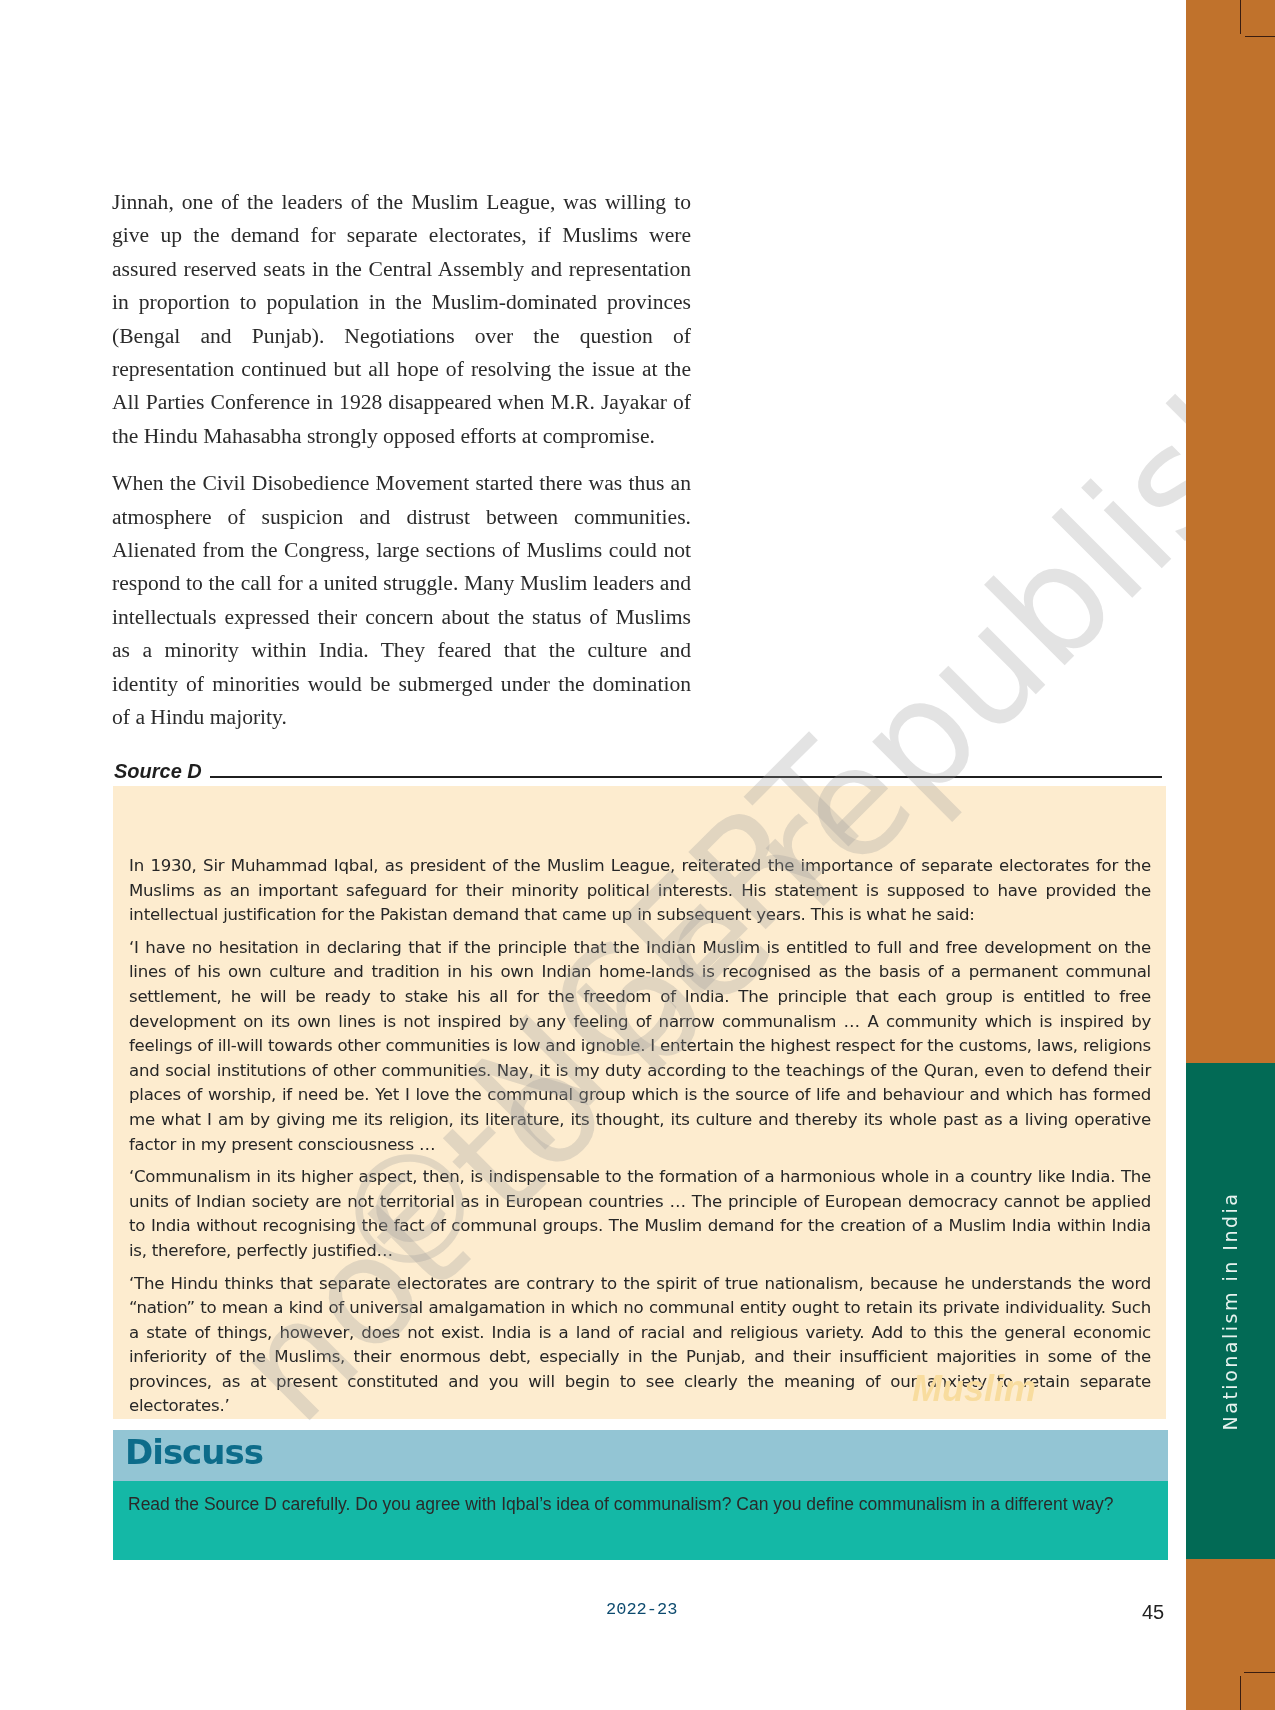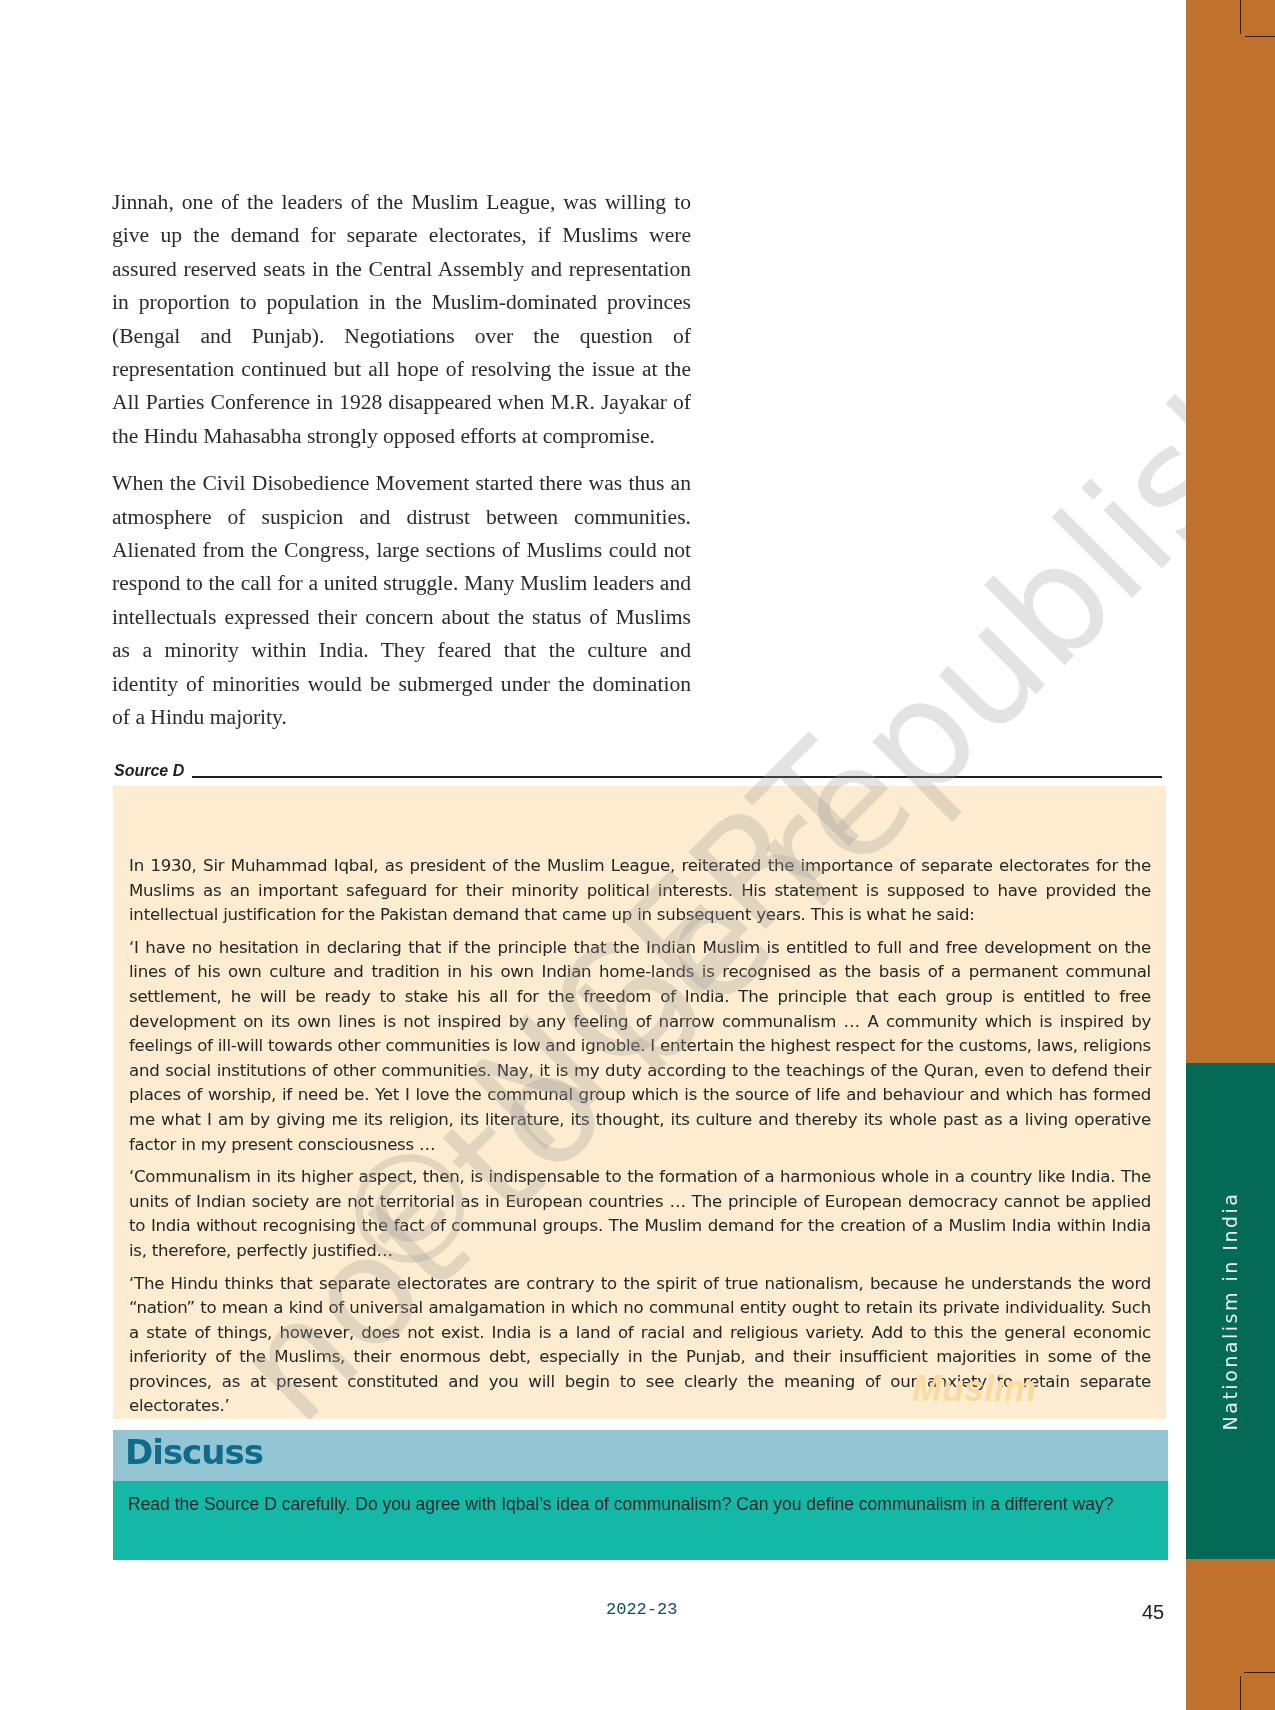--- a/index.html
+++ b/index.html
@@ -31,21 +31,21 @@
       color: #2b2b2b; font-size: 21.6px; line-height: 33.4px;
       text-align: justify;
     }
     .body-col p { margin: 0 16px 14px 0; }
     .source-head {
       position: absolute; left: 114px; top: 755px; width: 1048px; height: 26px;
       display: flex; align-items: flex-end;
     }
     .source-head .lbl {
       font-family: "Liberation Sans", sans-serif; font-weight: bold; font-style: italic;
-      font-size: 16px; color: #1f1f1f; margin-right: 8px; line-height: 20px; margin-top: 28px;
+      font-size: 20px; color: #1f1f1f; margin-right: 8px; line-height: 20px; margin-top: 28px;
     }
     .source-head .rule { flex: 1; height: 2px; background: #1f1f1f; margin-bottom: 3px; }
     .source-box {
       position: absolute; left: 113px; top: 786px; width: 1053px; height: 633px;
       background: #fdeccf;
     }
     .source-text {
       position: absolute; left: 129px; top: 854px; width: 1022px;
       font-family: "DejaVu Sans", sans-serif; font-size: 16.6px; line-height: 24.6px;
       color: #262626; text-align: justify; letter-spacing: -0.25px;

